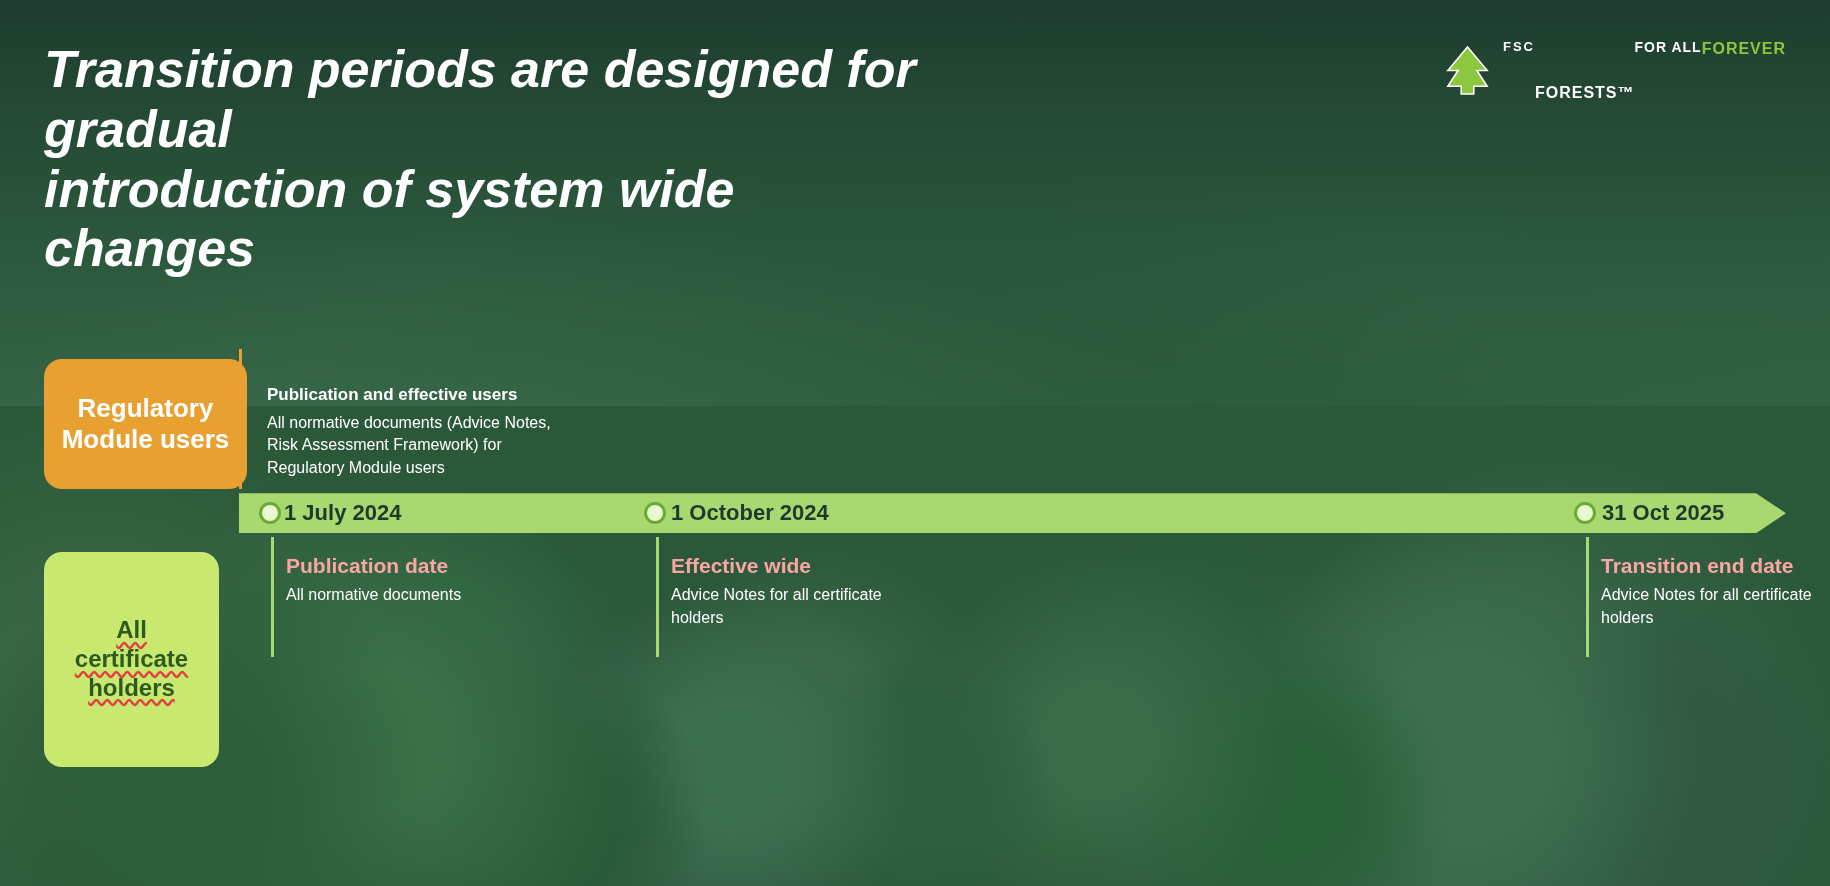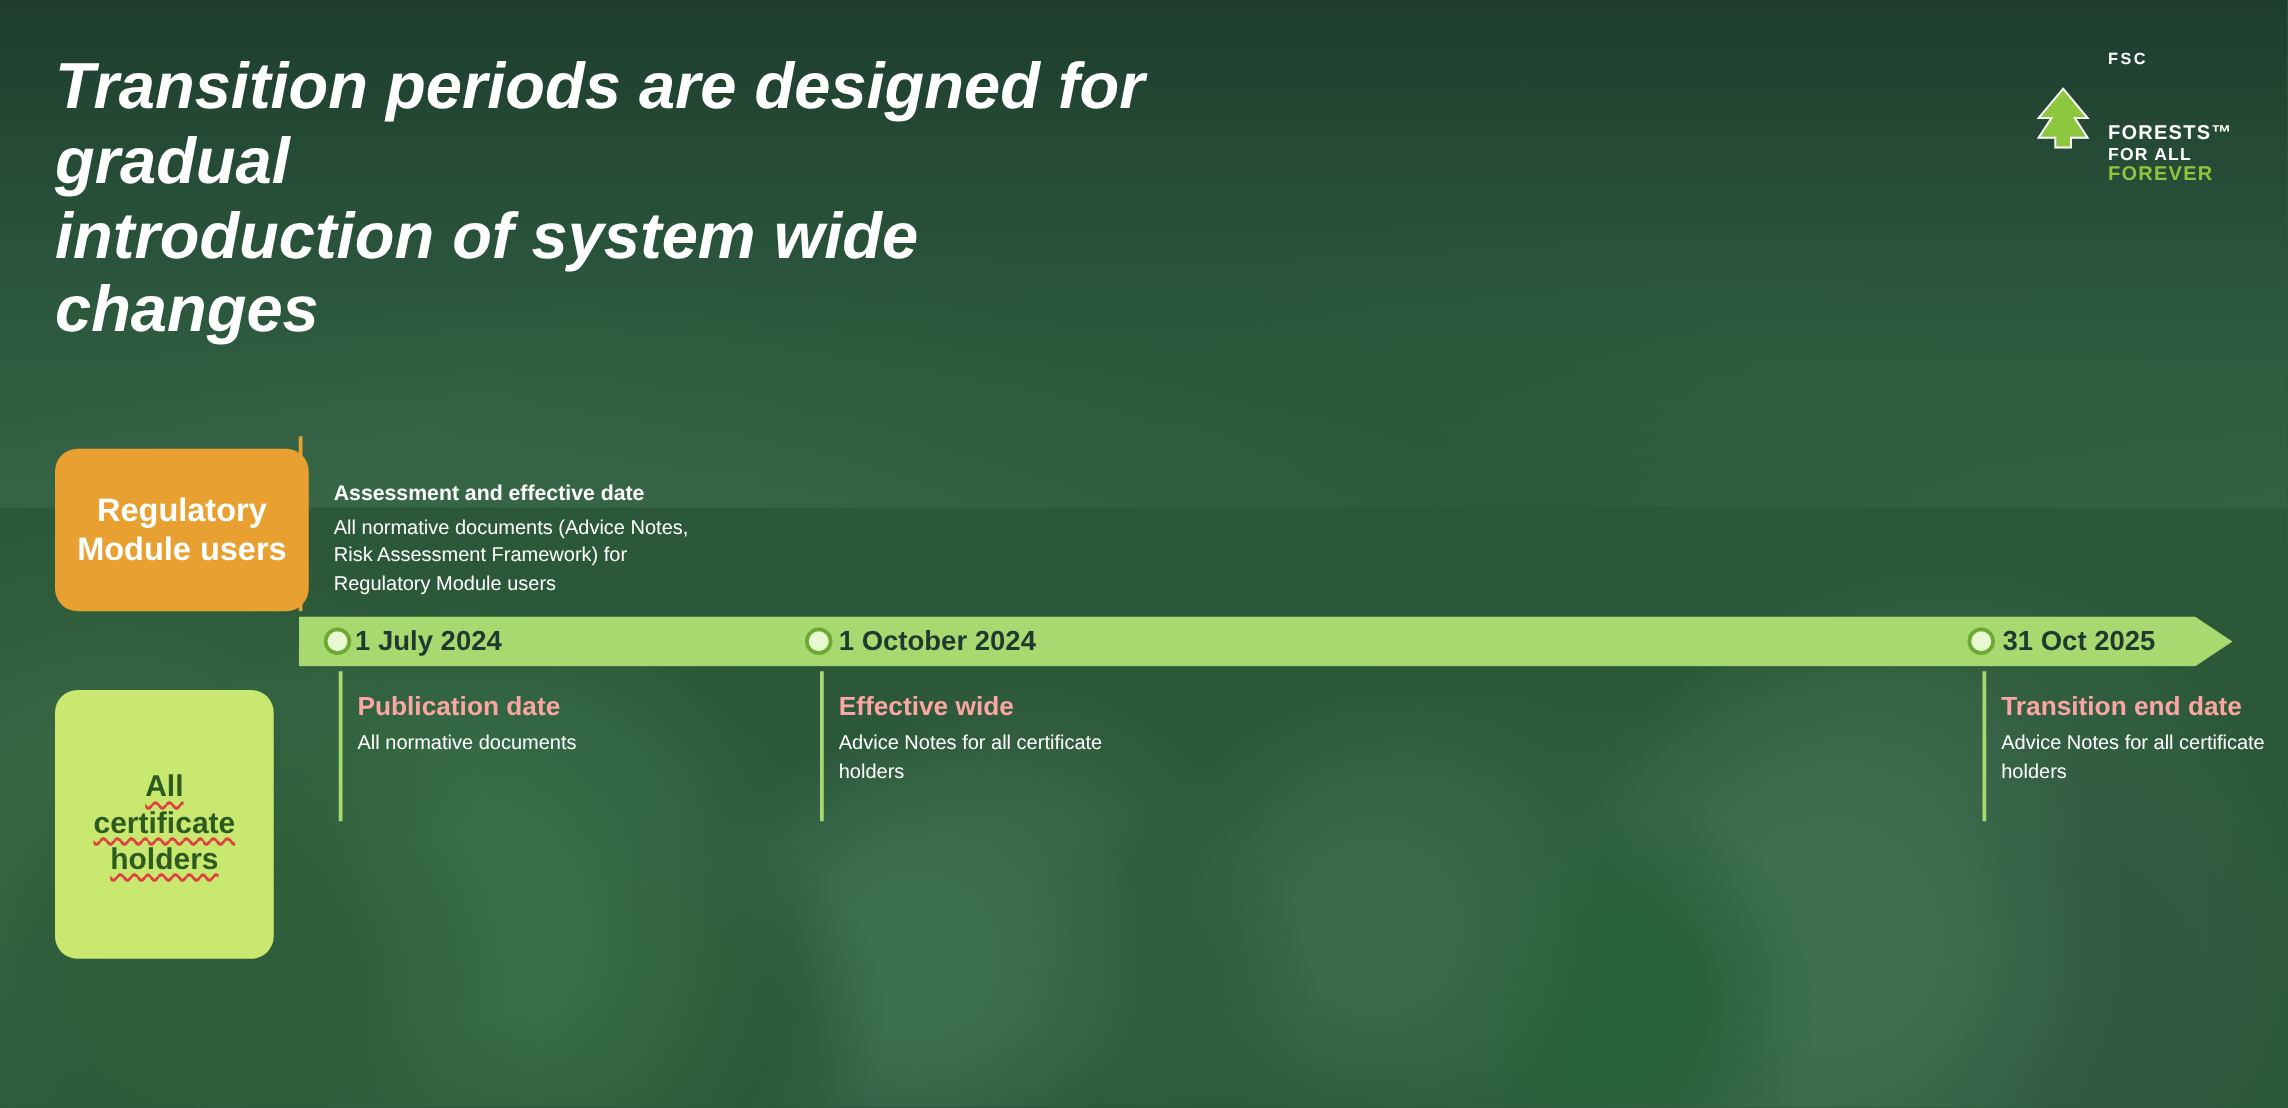--- a/index.html
+++ b/index.html
@@ -83,21 +83,20 @@
       gap: 8px;
     }
 
     .fsc-tree-icon {
       width: 55px;
       height: 55px;
     }
 
     .fsc-text-block {
       display: flex;
-      flex-direction: column;
       line-height: 1.1;
     }
 
     .fsc-forests {
       color: #ffffff;
       font-size: 16px;
       font-weight: 700;
       letter-spacing: 1px;
       margin-top: 44px;
     }
@@ -334,21 +333,21 @@
     <div class="top-row">
 
       <div class="reg-module-box">
         <span class="reg-module-label">Regulatory Module users</span>
       </div>
 
       <div class="vert-divider-top"></div>
 
       <div class="top-content-area">
         <div class="pub-effective-block">
-          <div class="pub-effective-title">Assessment and effective date</div>
+          <div class="pub-effective-title">Publication and effective users</div>
           <div class="pub-effective-text">All normative documents (Advice Notes, Risk Assessment Framework) for Regulatory Module users</div>
         </div>
       </div>
     </div>
 
     <div class="timeline-bar">
 
       <div class="timeline-track"></div>
 
       <div class="timeline-dot" style="left: 215px; top: 50%; transform: translateY(-50%); background: #e8f8d0; border-color: #6aaa30;"></div>

